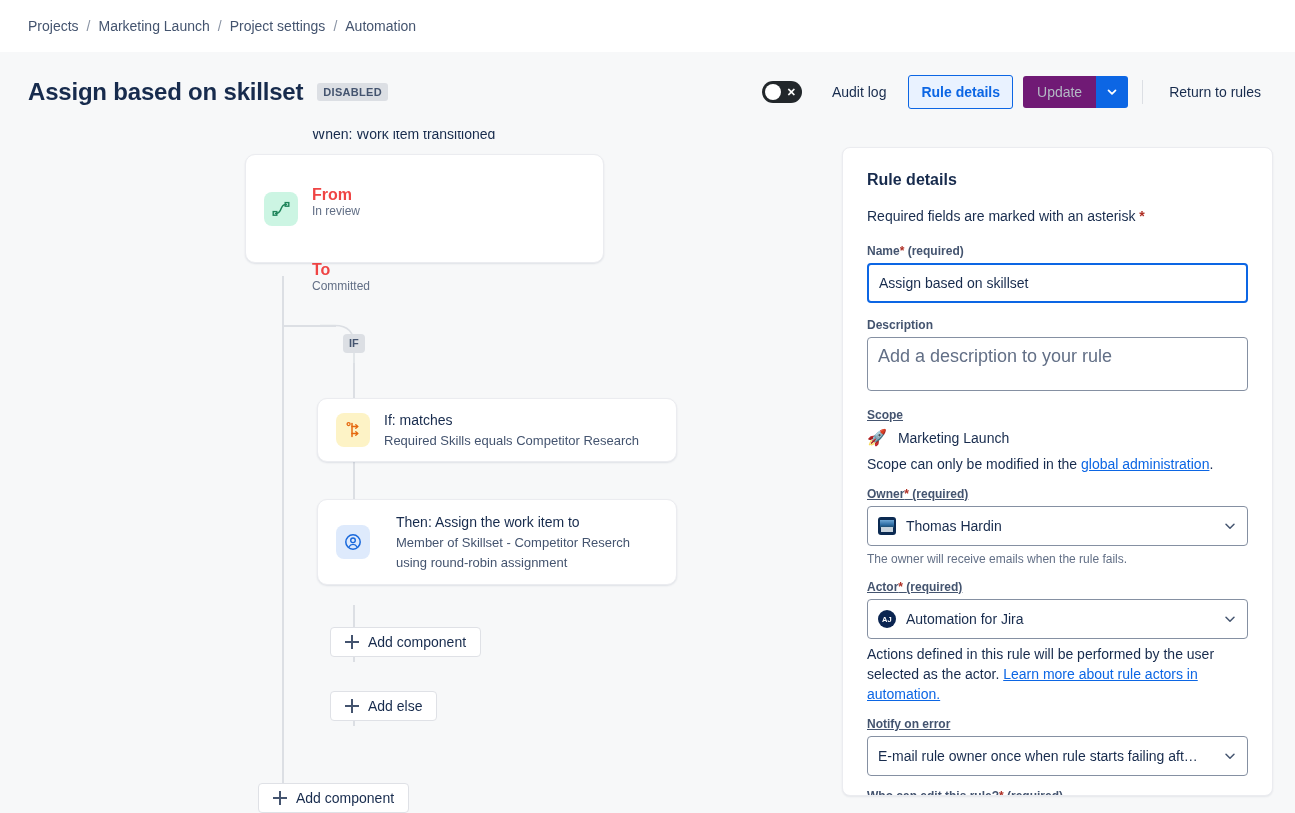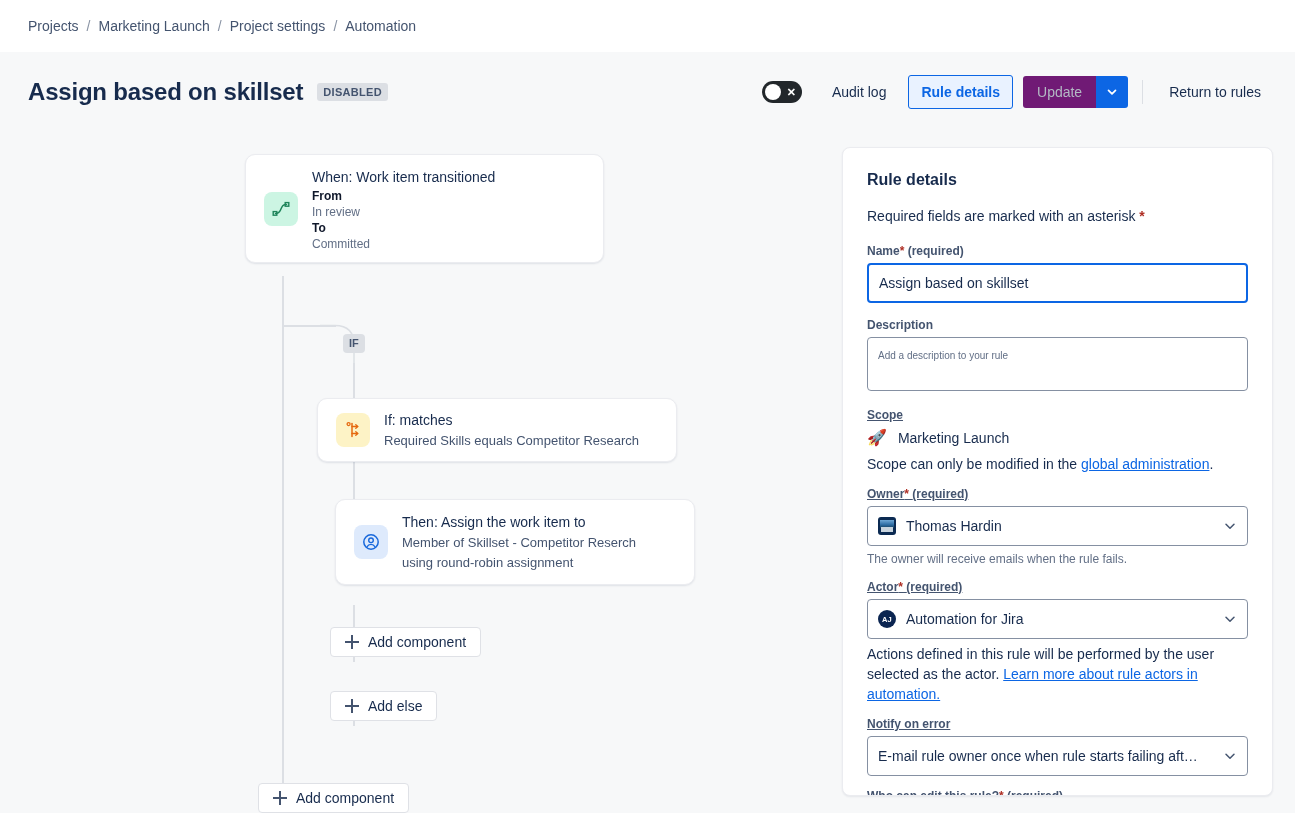--- a/index.html
+++ b/index.html
@@ -202,24 +202,25 @@
   .icon-cond { background: #fdf3c6; }
   .icon-action { background: #deeafc; }
   .card-body { padding-top: 1px; }
   .card-title {
     font-size: 14px;
     color: #172b4d;
     line-height: 20px;
     margin-bottom: 1px;
   }
   .card-strong {
-    font-size: 12px;
+    font-size: 16px;
     font-weight: 700;
-    color: #0f172a;
+    color: #ef4444;
     line-height: 16px;
+    margin-top: 43px;
   }
   .card-sub {
     font-size: 12px;
     color: #626f86;
     line-height: 16px;
   }
   .card-sub14 {
     font-size: 13px;
     color: #44546f;
     line-height: 20px;
@@ -313,21 +314,21 @@
     line-height: 36px;
     outline: none;
   }
   .textarea {
     width: 100%;
     height: 54px;
     border: 1px solid #8590a2;
     border-radius: 4px;
     background: #ffffff;
     font-family: inherit;
-    font-size: 10px;
+    font-size: 18px;
     color: #626f86;
     padding: 8px 10px;
     resize: none;
     outline: none;
     line-height: 20px;
   }
   .textarea::placeholder { color: #626f86; }
   .mt14 { margin-top: 14px; }
   .mt12 { margin-top: 12px; text-decoration: underline; }
   .scope-row {
@@ -497,21 +498,21 @@
           <path d="M12.8 11.8 L14.8 13.5 L12.8 15.2" fill="none" stroke="#e56910" stroke-width="1.4" stroke-linecap="round" stroke-linejoin="round"></path>
           <circle cx="5.6" cy="4.1" r="1.5" fill="none" stroke="#e56910" stroke-width="1.3"></circle>
         </svg>
       </div>
       <div class="card-body">
         <div class="card-title">If: matches</div>
         <div class="card-sub14">Required Skills equals Competitor Research</div>
       </div>
     </div>
 
-    <div class="card" style="left:335px; top:368px; width:360px; height:86px; padding:0 18px;">
+    <div class="card" style="left:317px; top:368px; width:360px; height:86px; padding:0 18px;gap:12px;">
       <div class="icon-box icon-action">
         <svg width="20" height="20" viewBox="0 0 20 20">
           <circle cx="10" cy="10" r="7.2" fill="none" stroke="#1868db" stroke-width="1.5"></circle>
           <circle cx="10" cy="8.3" r="2.3" fill="none" stroke="#1868db" stroke-width="1.4"></circle>
           <path d="M6.1 14.8 C6.9 13.2 8.3 12.4 10 12.4 C11.7 12.4 13.1 13.2 13.9 14.8" fill="none" stroke="#1868db" stroke-width="1.4" stroke-linecap="round"></path>
         </svg>
       </div>
       <div class="card-body">
         <div class="card-title">Then: Assign the work item to</div>
         <div class="card-sub14">Member of Skillset - Competitor Reserch</div>

